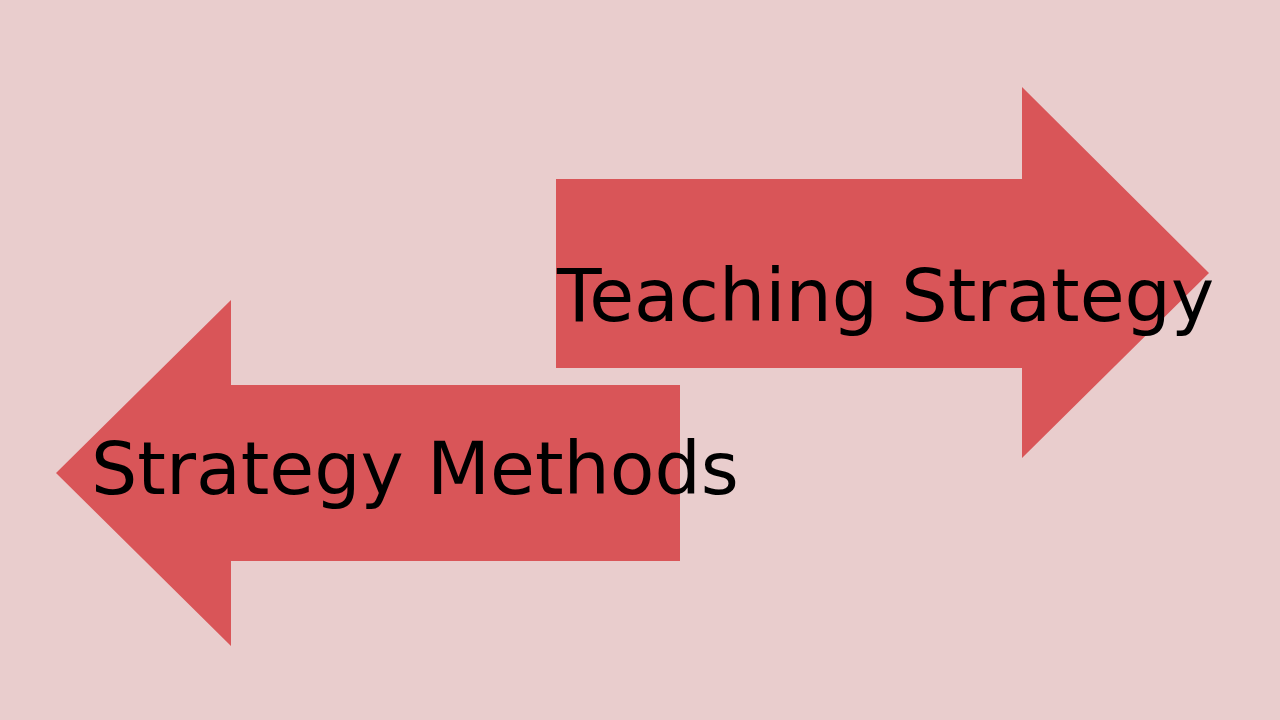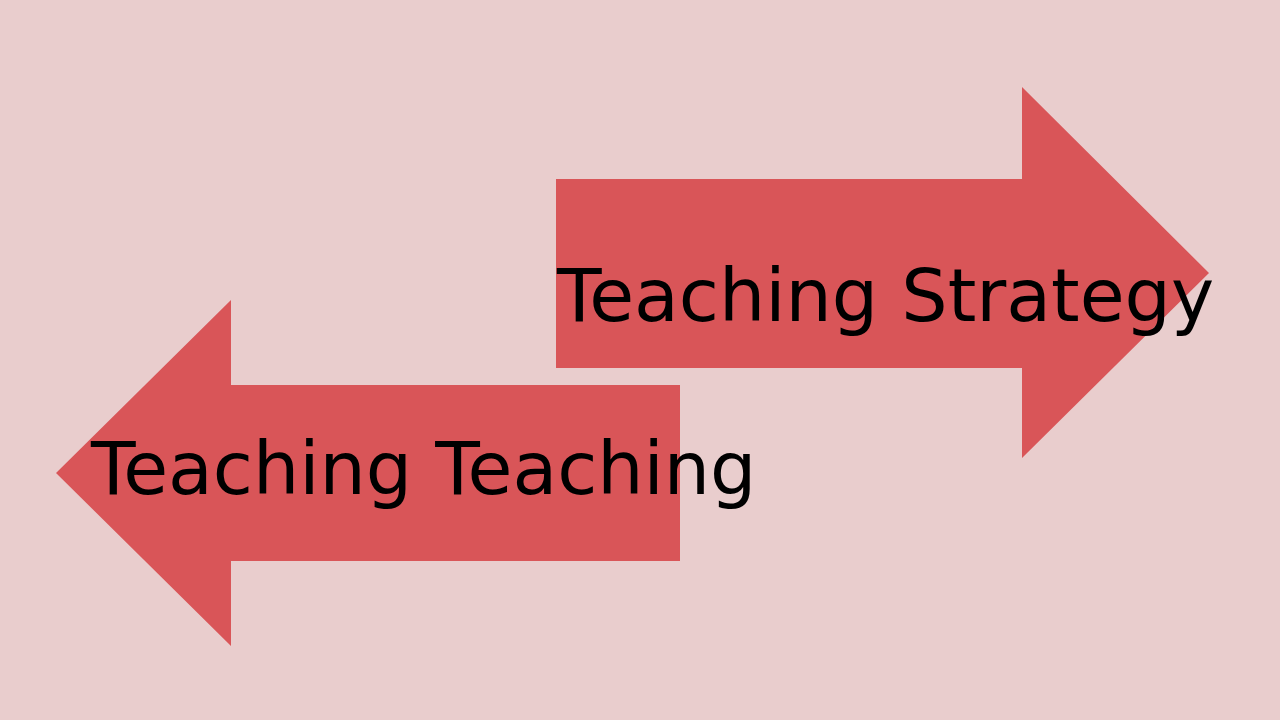--- a/index.html
+++ b/index.html
@@ -52,15 +52,15 @@
 
 <div id="slide">
 
   <svg id="arrow-canvas" viewBox="0 0 1280 720" xmlns="http://www.w3.org/2000/svg">
     <polygon id="shape-right-arrow" points="556,179 1022,179 1022,87 1209,273 1022,458 1022,368 556,368" fill="#d95558"></polygon>
     <polygon id="shape-left-arrow" points="680,385 231,385 231,300 56,473 231,646 231,561 680,561" fill="#d95558"></polygon>
   </svg>
 
   <div class="arrow-label" id="label-strategy">Teaching Strategy</div>
 
-  <div class="arrow-label" id="label-methods">Teaching Teaching</div>
+  <div class="arrow-label" id="label-methods">Strategy Methods</div>
 
 </div>
 
 </body></html>

